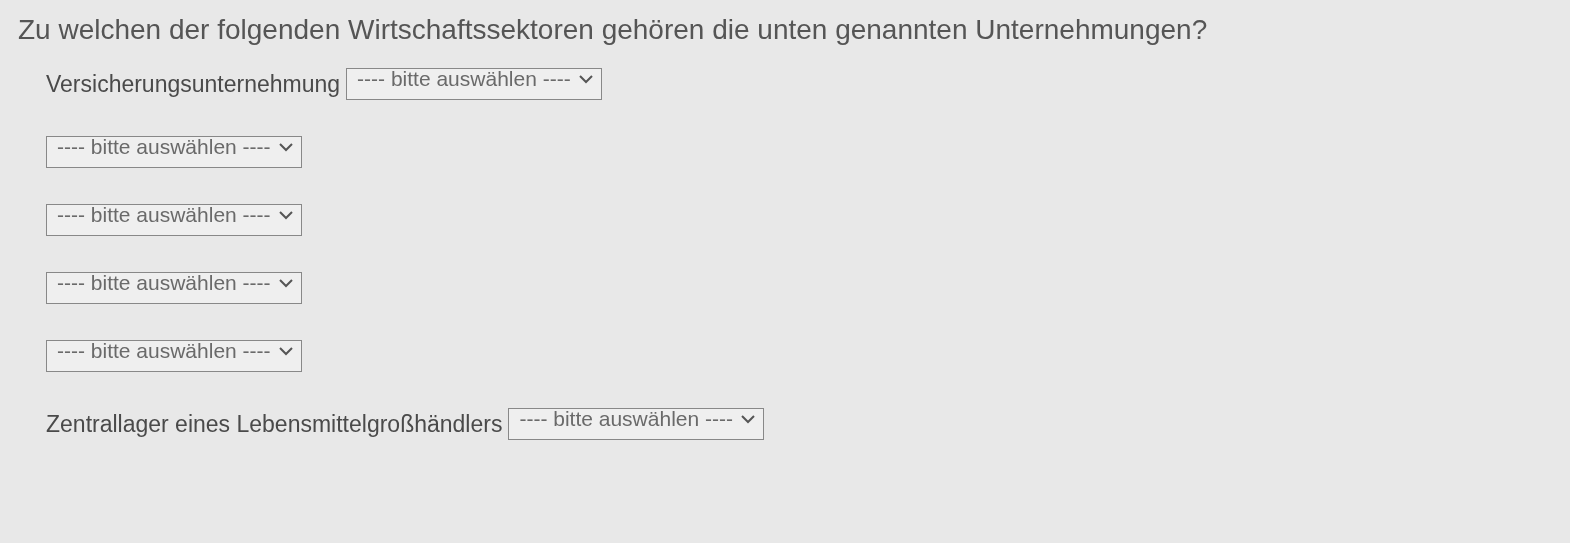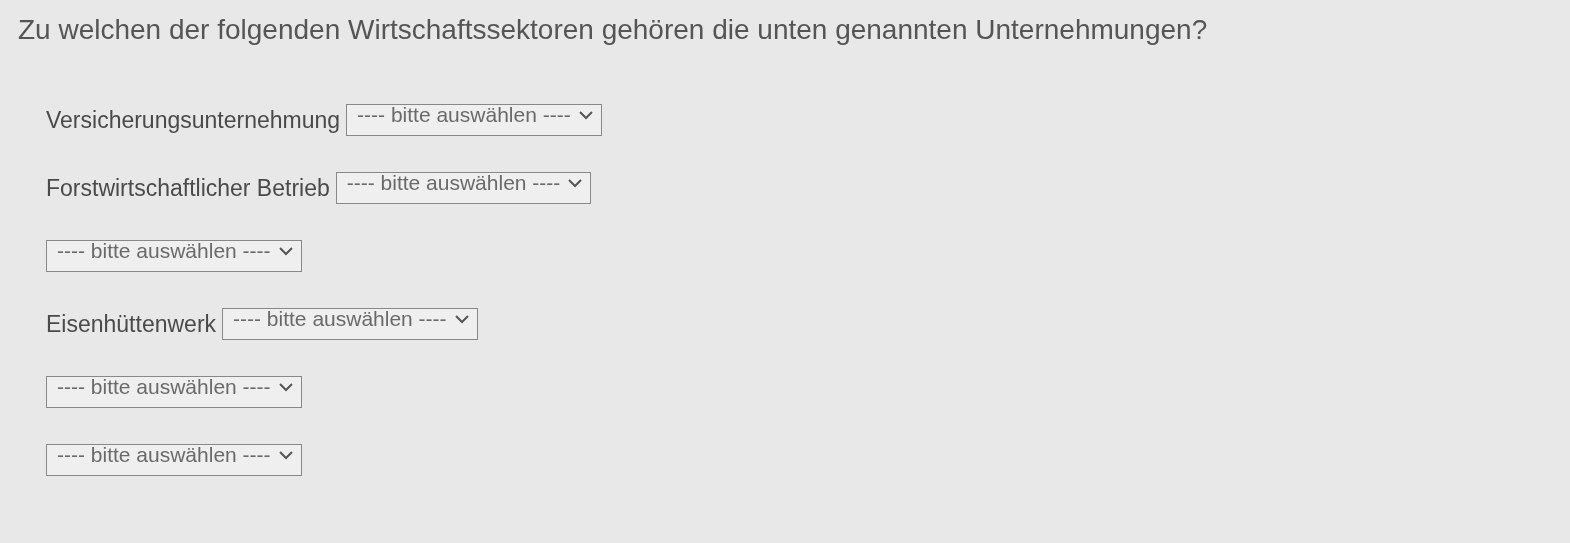--- a/index.html
+++ b/index.html
@@ -12,21 +12,21 @@
       background: #e8e8e8;
       padding: 12px 18px;
       width: 1570px;
       height: 543px;
       color: #4a4a4a;
     }
     .question {
       font-size: 28px;
       font-weight: 400;
       color: #555;
-      margin-bottom: 56px;
+      margin-bottom: 20px;
       line-height: 1.3;
     }
     .row {
       display: flex;
       align-items: center;
       margin-bottom: 36px;
       padding-left: 28px;
       text-align: center;
     }
     .label {
@@ -68,44 +68,20 @@
     <span>---- bitte auswählen ----</span>
     <span class="chev">
       <svg viewBox="0 0 14 10">
           <path d="M1 2 L7 8 L13 2" fill="none" stroke="#555" stroke-width="2"></path>
         </svg>
     </span>
   </span>
 </div>
 
 <div class="row">
-  <span class="label">Forstwirtschaftlicher Betrieb</span>
-  <span class="select-box">
-    <span>---- bitte auswählen ----</span>
-    <span class="chev">
-      <svg viewBox="0 0 14 10">
-          <path d="M1 2 L7 8 L13 2" fill="none" stroke="#555" stroke-width="2"></path>
-        </svg>
-    </span>
-  </span>
-</div>
-
-<div class="row">
-  <span class="select-box">
-    <span>---- bitte auswählen ----</span>
-    <span class="chev">
-      <svg viewBox="0 0 14 10">
-          <path d="M1 2 L7 8 L13 2" fill="none" stroke="#555" stroke-width="2"></path>
-        </svg>
-    </span>
-  </span>
-</div>
-
-<div class="row">
-  <span class="label">Eisenhüttenwerk</span>
   <span class="select-box">
     <span>---- bitte auswählen ----</span>
     <span class="chev">
       <svg viewBox="0 0 14 10">
           <path d="M1 2 L7 8 L13 2" fill="none" stroke="#555" stroke-width="2"></path>
         </svg>
     </span>
   </span>
 </div>
 
@@ -124,11 +100,34 @@
   <span class="select-box">
     <span>---- bitte auswählen ----</span>
     <span class="chev">
       <svg viewBox="0 0 14 10">
           <path d="M1 2 L7 8 L13 2" fill="none" stroke="#555" stroke-width="2"></path>
         </svg>
     </span>
   </span>
 </div>
 
+<div class="row">
+  <span class="select-box">
+    <span>---- bitte auswählen ----</span>
+    <span class="chev">
+      <svg viewBox="0 0 14 10">
+          <path d="M1 2 L7 8 L13 2" fill="none" stroke="#555" stroke-width="2"></path>
+        </svg>
+    </span>
+  </span>
+</div>
+
+<div class="row">
+  <span class="label">Zentrallager eines Lebensmittelgroßhändlers</span>
+  <span class="select-box">
+    <span>---- bitte auswählen ----</span>
+    <span class="chev">
+      <svg viewBox="0 0 14 10">
+          <path d="M1 2 L7 8 L13 2" fill="none" stroke="#555" stroke-width="2"></path>
+        </svg>
+    </span>
+  </span>
+</div>
+
 </body></html>

